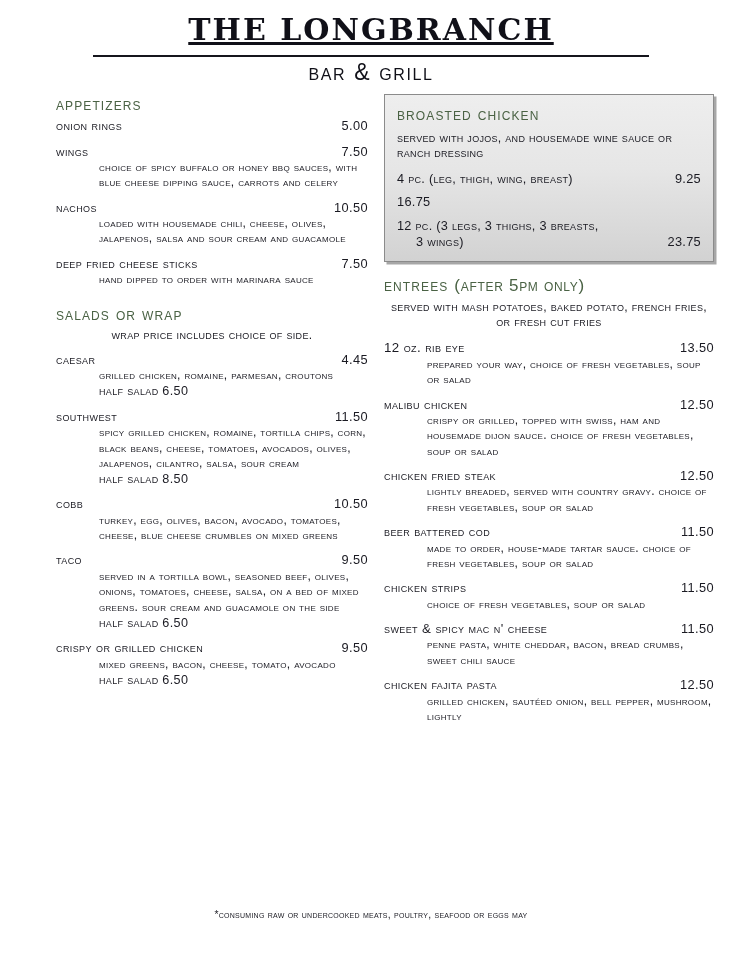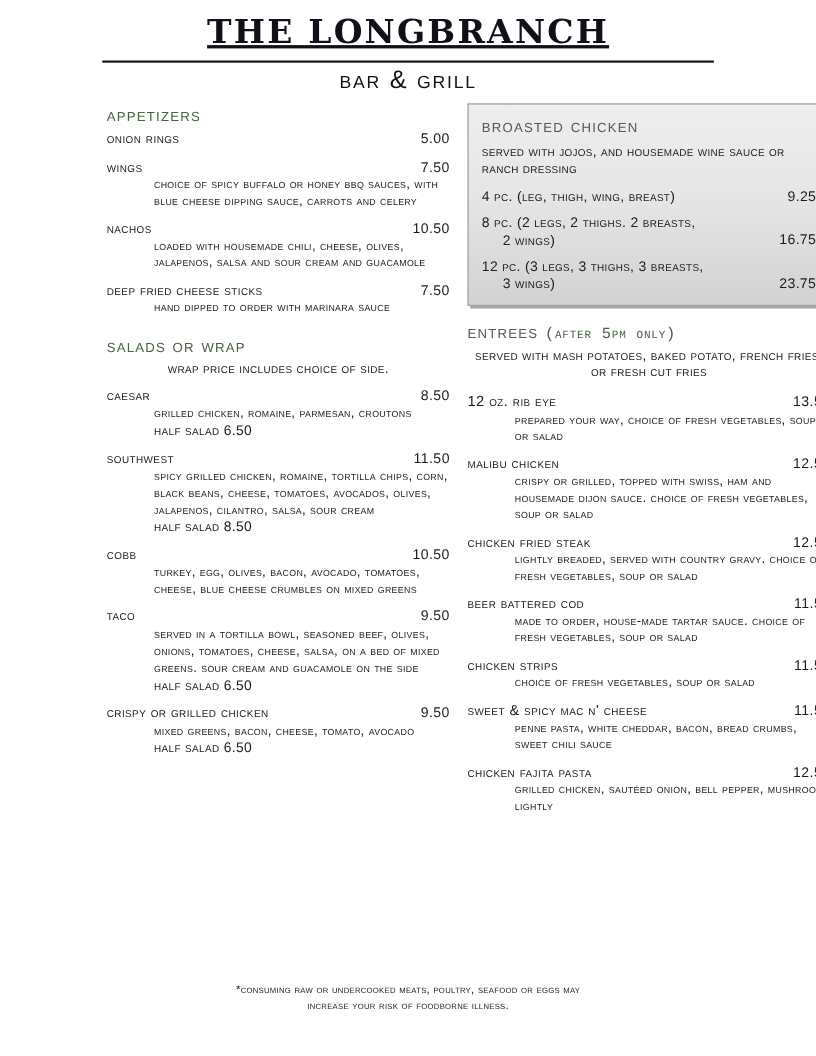--- a/index.html
+++ b/index.html
@@ -42,40 +42,38 @@
     text-transform: lowercase;
     margin-top: 3px;
     line-height: 1.1;
   }
 
   
   .columns {
     display: flex;
     padding: 9px 20px 0 56px;
     gap: 0;
-    margin-left: 41px;
   }
   .col-left  { width: 312px; flex: 0 0 312px; }
   .col-right { width: 330px; flex: 0 0 330px; margin-left: 16px; }
 
   
   .section-heading {
     color: #4a6244;
     font-size: 17.5px;
     letter-spacing: 1.1px;
     font-variant: small-caps;
     text-transform: lowercase;
     line-height: 1.15;
     margin-bottom: 4px;
     white-space: nowrap;
   }
   .section-heading .qualifier {
-    font-size: 14px;
+    font-size: 17px;
     letter-spacing: 0.7px;
-    font-family: Liberation Mono, monospace;
   }
   .section-note {
     font-size: 12.2px;
     letter-spacing: 0.35px;
     font-variant: small-caps;
     text-transform: lowercase;
     color: #1a1a22;
     line-height: 1.22;
     margin-bottom: 3px;
     text-align: center;
@@ -221,21 +219,21 @@
       </div>
     </div>
 
     <div>
       <div class="section-heading">SALADS OR WRAP</div>
       <div class="section-note" style="margin-bottom:9px;">WRAP PRICE INCLUDES CHOICE OF SIDE.</div>
 
       <div class="menu-item">
         <div class="item-head">
           <span class="item-name">CAESAR</span>
-          <span class="item-price">8.50</span>
+          <span class="item-price">4.45</span>
         </div>
         <div class="item-desc">GRILLED CHICKEN, ROMAINE, PARMESAN, CROUTONS</div>
         <div class="half-salad">HALF SALAD  6.50</div>
       </div>
 
       <div class="menu-item">
         <div class="item-head">
           <span class="item-name">SOUTHWEST</span>
           <span class="item-price">11.50</span>
         </div>
@@ -278,24 +276,20 @@
       <div class="broasted-note">SERVED WITH JOJOS, AND HOUSEMADE WINE SAUCE OR RANCH DRESSING</div>
 
       <div class="combo-row">
         <span class="combo-label">
           <span>4 PC. (LEG, THIGH, WING, BREAST)</span>
         </span>
         <span class="combo-price">9.25</span>
       </div>
 
       <div class="combo-row">
-        <span class="combo-label">
-          <span>8 PC. (2 LEGS, 2 THIGHS. 2 BREASTS,</span>
-          <span class="wrap2">2 WINGS)</span>
-        </span>
         <span class="combo-price">16.75</span>
       </div>
 
       <div class="combo-row">
         <span class="combo-label">
           <span>12 PC. (3 LEGS, 3 THIGHS, 3 BREASTS,</span>
           <span class="wrap2">3 WINGS)</span>
         </span>
         <span class="combo-price">23.75</span>
       </div>
@@ -362,14 +356,13 @@
           <span class="item-price">12.50</span>
         </div>
         <div class="item-desc">GRILLED CHICKEN, SAUTÉED ONION, BELL PEPPER, MUSHROOM, LIGHTLY</div>
       </div>
     </div>
   </div>
 </div>
 
 <div class="footer">
   <div>*CONSUMING RAW OR UNDERCOOKED MEATS, POULTRY, SEAFOOD OR EGGS MAY</div>
-  <div>INCREASE YOUR RISK OF FOODBORNE ILLNESS.</div>
 </div>
 
 </body></html>

